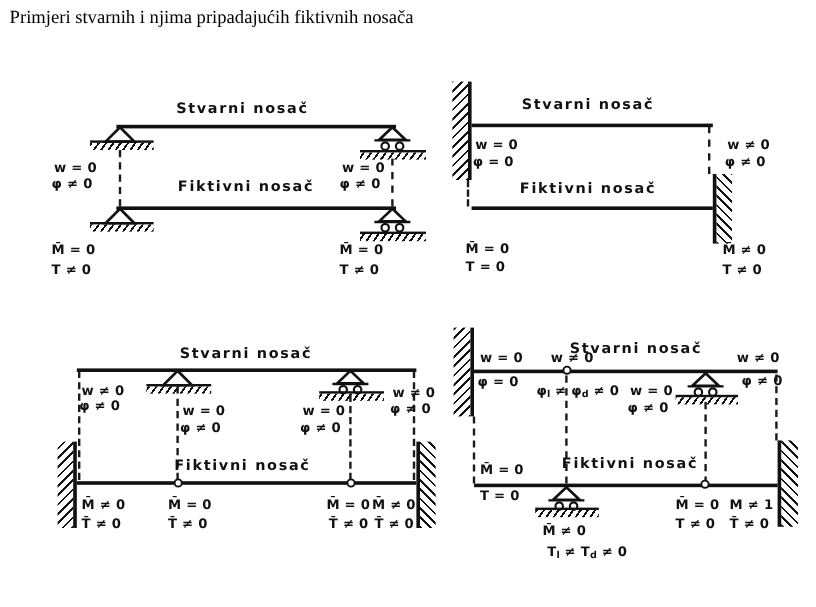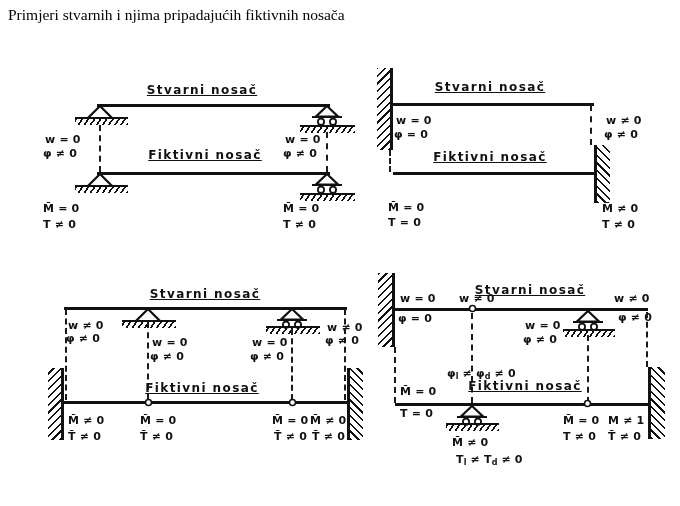--- a/index.html
+++ b/index.html
@@ -1,21 +1,21 @@
 <!DOCTYPE html>
 <html><head>
 <meta charset="utf-8">
 <style>
   html,body{margin:0;padding:0;}
   body{width:680px;height:506px;position:relative;background:#ffffff;overflow:hidden;
        font-family:"Liberation Sans",sans-serif;color:#111;}
   .page-title{position:absolute;left:8px;top:6px;font:400 15.5px "Liberation Serif",serif;color:#000;white-space:nowrap;}
   .diagram{position:absolute;}
   .dtitle{position:absolute;transform:translateX(-50%);font:700 12px "DejaVu Sans",sans-serif;
-          letter-spacing:1.4px;white-space:nowrap;text-decoration:underline;}
+          letter-spacing:1.4px;white-space:nowrap;}
   .lbl{position:absolute;font:700 11px/1.15 "DejaVu Sans",sans-serif;white-space:nowrap;letter-spacing:.2px;}
   .lbl sub{font-size:8px;vertical-align:-2px;letter-spacing:0;}
   .beam{position:absolute;background:#111;height:2.5px;}
   .vdash{position:absolute;width:0;border-left:2px dashed #1a1a1a;}
   .ground{position:absolute;height:6px;border-top:2px solid #111;
           background:repeating-linear-gradient(-55deg,#111 0 1.6px,transparent 1.6px 5px);}
   .wallL{position:absolute;border-right:3px solid #111;
          background:repeating-linear-gradient(-45deg,#111 0 1.6px,transparent 1.6px 5.5px);}
   .wallR{position:absolute;border-left:3px solid #111;
          background:repeating-linear-gradient(45deg,#111 0 1.6px,transparent 1.6px 5.5px);}
@@ -133,21 +133,21 @@
 <div class="diagram" style="left:375px;top:265px;width:305px;height:241px;">
   <div class="wallL" style="left:3px;top:8px;width:14px;height:74px;"></div>
   <div class="dtitle" style="left:155px;top:18px;">Stvarni nosač</div>
   <div class="beam" style="left:20px;top:43px;width:253px;"></div>
   <div class="lbl" style="left:25px;top:28px;">w = 0</div>
   <div class="lbl" style="left:23px;top:48px;">φ = 0</div>
   <svg class="sup" style="left:93px;top:39px;" width="9" height="9">
       <circle cx="4.5" cy="4.5" r="3" fill="#fff" stroke="#111" stroke-width="1.6"></circle>
     </svg>
   <div class="lbl" style="left:84px;top:28px;">w ≠ 0</div>
-  <div class="lbl" style="left:72px;top:55px;margin-top:48px;"><span>φ</span><sub>l</sub><span> ≠ φ</span><sub>d</sub><span> ≠ 0</span></div>
+  <div class="lbl" style="left:72px;top:55px;"><span>φ</span><sub>l</sub><span> ≠ φ</span><sub>d</sub><span> ≠ 0</span></div>
   <svg class="sup" style="left:196px;top:45px;" width="34" height="22">
       <polygon points="17,1 28,11.5 6,11.5" fill="#fff" stroke="#111" stroke-width="2.2"></polygon>
       <line x1="2" y1="12" x2="32" y2="12" stroke="#111" stroke-width="2"></line>
       <circle cx="11" cy="16.8" r="3.1" fill="#fff" stroke="#111" stroke-width="1.8"></circle>
       <circle cx="23" cy="16.8" r="3.1" fill="#fff" stroke="#111" stroke-width="1.8"></circle>
     </svg>
   <div class="ground" style="left:188px;top:64px;width:52px;"></div>
   <div class="lbl" style="left:150px;top:55px;">w = 0</div>
   <div class="lbl" style="left:148px;top:69px;">φ ≠ 0</div>
   <div class="lbl" style="left:239px;top:28px;">w ≠ 0</div>

